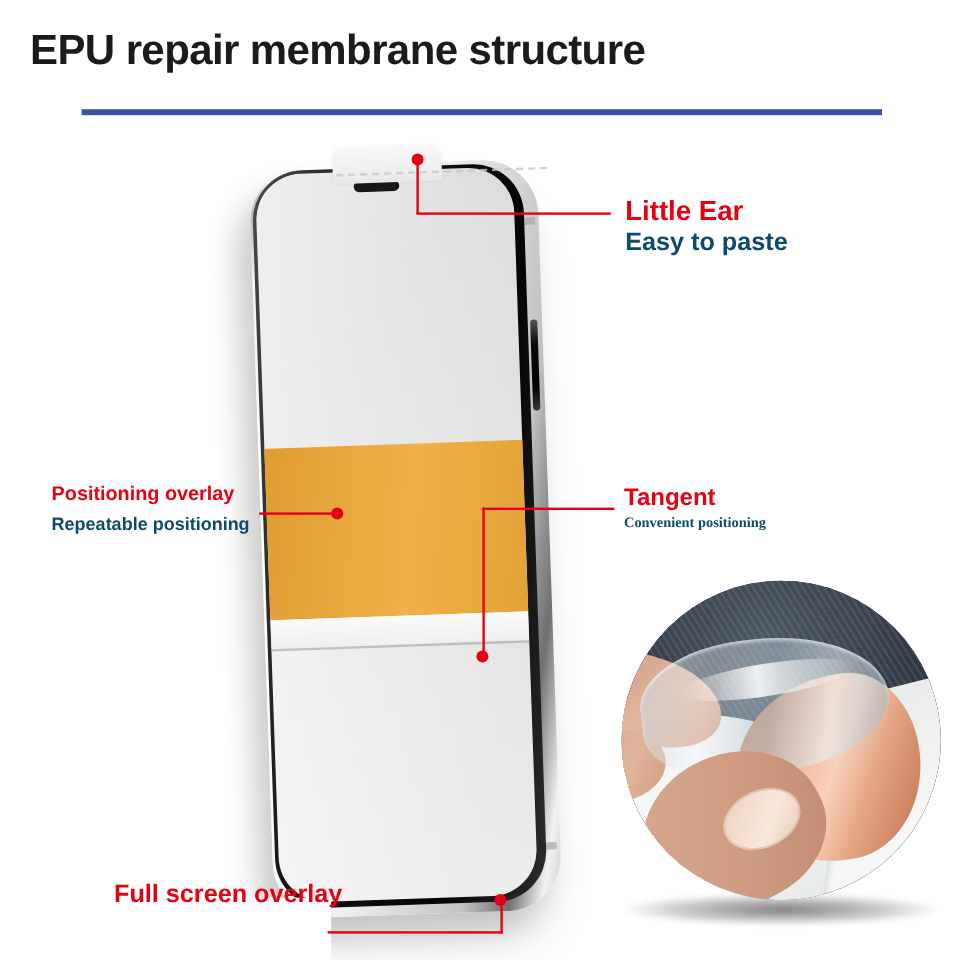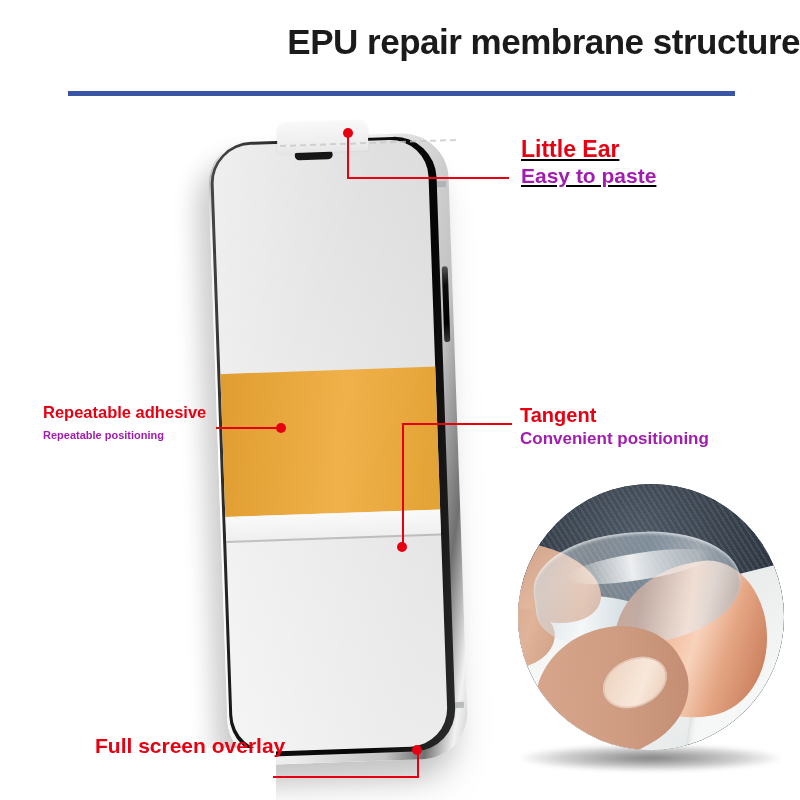--- a/index.html
+++ b/index.html
@@ -1,20 +1,20 @@
 <!DOCTYPE html>
 <html><head>
 <meta charset="utf-8">
 <style>
   html,body{margin:0;padding:0;background:#fff;}
   .canvas{position:relative;width:800px;height:800px;background:#ffffff;overflow:hidden;
           font-family:"Liberation Sans",sans-serif;}
 
   
-  .page-title{position:absolute;left:16px;right:0;top:22px;text-align:right;
+  .page-title{position:absolute;left:0;right:0;top:22px;text-align:left;
               font-size:35px;font-weight:bold;color:#1b1b1b;letter-spacing:-0.5px;padding-left:25px;}
   .title-divider{position:absolute;left:68px;top:91px;width:667px;height:5px;background:#3b55a5;}
 
   
   .phone{position:absolute;left:218px;top:136px;width:240px;height:626px;
          transform:rotate(-2deg);transform-origin:50% 50%;}
   .phone-frame{position:absolute;inset:0;border-radius:46px;
       background:linear-gradient(100deg,#8f8f8f 0%,#f4f4f4 5%,#ffffff 16%,#ececec 50%,#c2c2c2 76%,#707070 87%,#f2f2f2 95%,#c9c9c9 100%);
       box-shadow:-14px 18px 24px rgba(0,0,0,.16), -2px 30px 34px rgba(0,0,0,.08);}
   .phone-bezel{position:absolute;left:2px;top:3px;right:12px;bottom:8px;border-radius:42px;
@@ -53,30 +53,30 @@
   .ov-h{left:273px;top:776px;width:146px;height:2px;}
   .ov-v{left:417px;top:751px;width:2px;height:27px;}
   .le-dot{left:343px;top:128px;}
   .pa-dot{left:276px;top:423px;}
   .tg-dot{left:397px;top:542px;}
   .ov-dot{left:412px;top:745px;}
 
   
   .lbl{position:absolute;z-index:9;line-height:1.15;}
   .lbl-red{font-weight:bold;color:#e60012;}
-  .lbl-dark{font-weight:bold;color:#a21caf;}
-  .lbl-little-ear{left:521px;top:136px;text-decoration:underline;}
+  .lbl-dark{font-weight:bold;color:#0c4a6e;}
+  .lbl-little-ear{left:521px;top:162px;}
   .lbl-little-ear .lbl-red{font-size:23px;}
   .lbl-little-ear .lbl-dark{font-size:21px;margin-top:2px;}
   .lbl-tangent{left:520px;top:404px;}
   .lbl-tangent .lbl-red{font-size:20px;}
-  .lbl-tangent .lbl-dark{font-size:17px;margin-top:2px;}
+  .lbl-tangent .lbl-dark{font-size:12px;margin-top:2px;font-family:Liberation Serif, serif;}
   .lbl-pos{left:43px;top:403px;}
   .lbl-pos .lbl-red{font-size:16.5px;}
-  .lbl-pos .lbl-dark{font-size:11px;margin-top:7px;}
+  .lbl-pos .lbl-dark{font-size:15px;margin-top:7px;}
   .overlay-box{position:absolute;left:60px;top:748px;width:216px;height:52px;background:#ffffff;z-index:7;}
   .lbl-overlay{left:95px;top:734px;font-size:21px;z-index:8;}
 
   
   .photo-shadow{position:absolute;left:522px;top:745px;width:258px;height:26px;border-radius:50%;
       background:radial-gradient(ellipse at center,rgba(25,25,25,.55) 0%,rgba(25,25,25,.22) 48%,rgba(25,25,25,0) 74%);
       filter:blur(2px);}
   .photo{position:absolute;left:518px;top:484px;width:266px;height:266px;border-radius:50%;
       overflow:hidden;background:#2b323c;}
   .photo-fabric{position:absolute;inset:0;
@@ -150,21 +150,21 @@
   <div class="rline ov-h"></div>
   <div class="rline ov-v"></div>
   <div class="rdot ov-dot"></div>
 
   <div class="lbl lbl-little-ear">
     <div class="lbl-red">Little Ear</div>
     <div class="lbl-dark">Easy to paste</div>
   </div>
 
   <div class="lbl lbl-pos">
-    <div class="lbl-red">Repeatable adhesive</div>
+    <div class="lbl-red">Positioning overlay</div>
     <div class="lbl-dark">Repeatable positioning</div>
   </div>
 
   <div class="lbl lbl-tangent">
     <div class="lbl-red">Tangent</div>
     <div class="lbl-dark">Convenient positioning</div>
   </div>
 
   <div class="overlay-box"></div>
   <div class="lbl lbl-red lbl-overlay">Full screen overlay</div>

